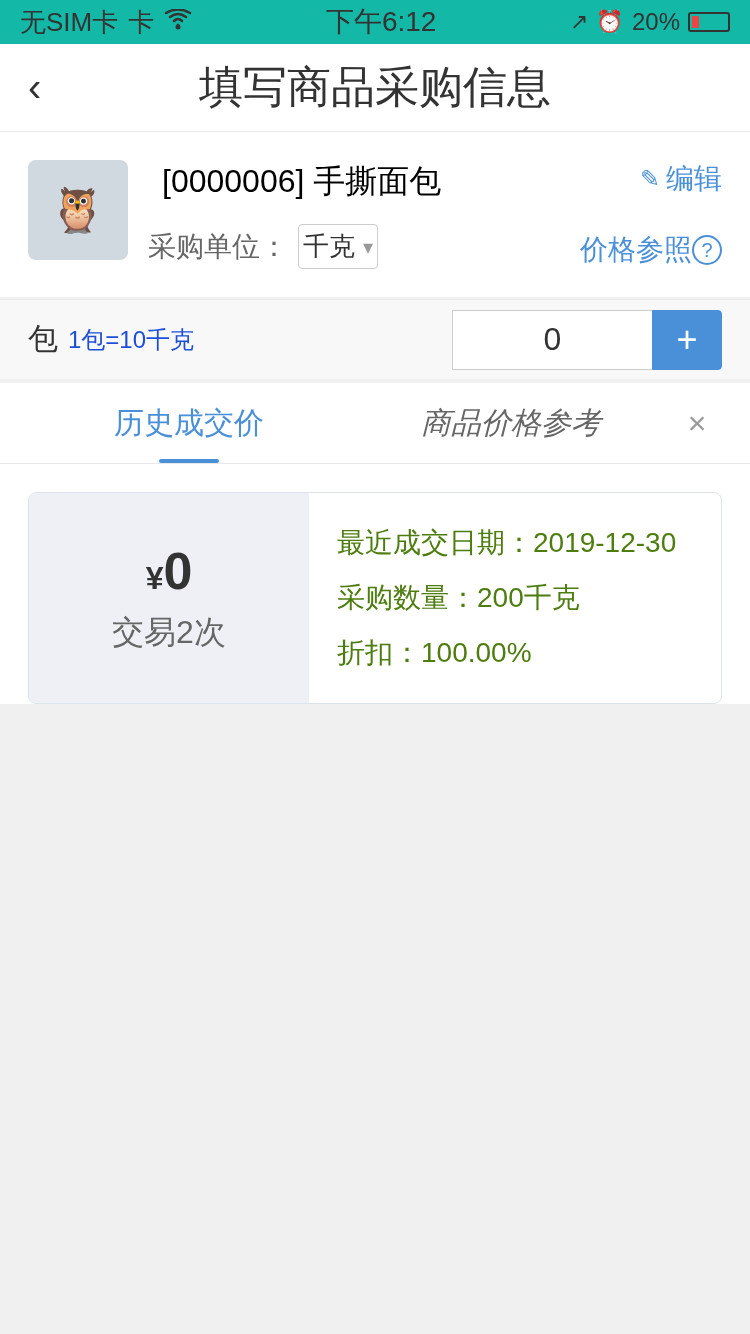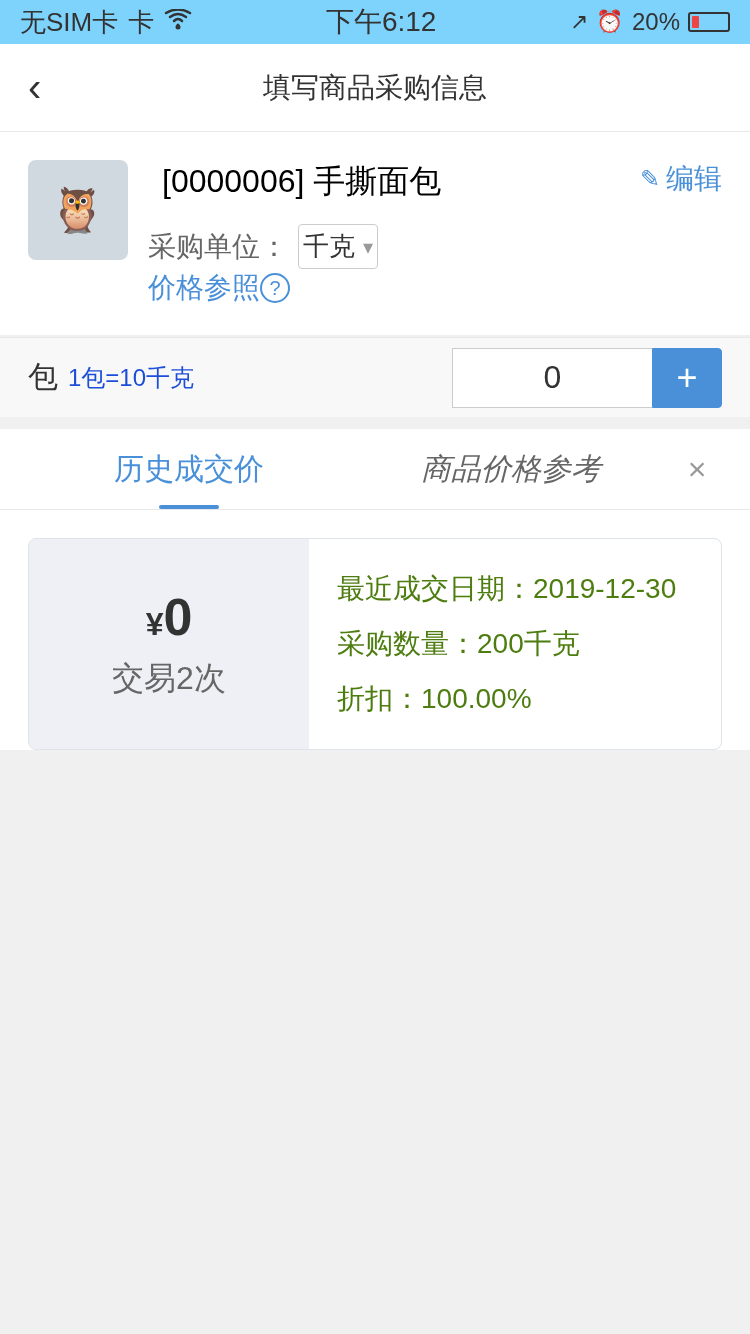--- a/index.html
+++ b/index.html
@@ -9,21 +9,21 @@
       min-height: 1334px;
       font-family: -apple-system, "PingFang SC", "Helvetica Neue", sans-serif;
       background: #f0f0f0;
       overflow-x: hidden;
     }
 
     
     .status-bar {
       width: 750px;
       height: 44px;
-      background: #7dd3fc;
+      background: #14b8a6;
       display: flex;
       align-items: center;
       justify-content: space-between;
       padding: 0 20px;
       font-size: 26px;
     }
     .status-left {
       display: flex;
       align-items: center;
       gap: 10px;
@@ -72,21 +72,21 @@
       border-bottom: 1px solid #e8e8e8;
     }
     .nav-back {
       position: absolute;
       left: 28px;
       font-size: 40px;
       color: #333;
       cursor: pointer;
     }
     .nav-title {
-      font-size: 28px;
+      font-size: 44px;
       font-weight: 500;
       color: #333;
     }
 
     
     .product-card {
       background: #ffffff;
       padding: 28px 28px 28px 28px;
       margin-bottom: 2px;
       display: flex;
@@ -128,23 +128,22 @@
       display: flex;
       align-items: center;
       gap: 6px;
       cursor: pointer;
     }
     .edit-icon {
       font-size: 24px;
     }
     .purchase-unit-row {
       display: flex;
-      align-items: flex-start;
+      align-items: flex-end;
       justify-content: space-between;
-      flex-direction: column;
     }
     .purchase-unit-label {
       font-size: 28px;
       color: #666;
     }
     .unit-select {
       display: inline-flex;
       align-items: center;
       border: 1px solid #ccc;
       border-radius: 4px;
@@ -229,21 +228,21 @@
       justify-content: center;
       font-size: 36px;
       color: #fff;
       cursor: pointer;
       border-radius: 0 4px 4px 0;
     }
 
     
     .tabs-section {
       background: #ffffff;
-      margin-top: 12px;
+      margin-top: 4px;
     }
     .tabs-header {
       display: flex;
       align-items: center;
       border-bottom: 1px solid #e8e8e8;
       padding: 0 28px;
       position: relative;
     }
     .tab-item {
       flex: 1;

